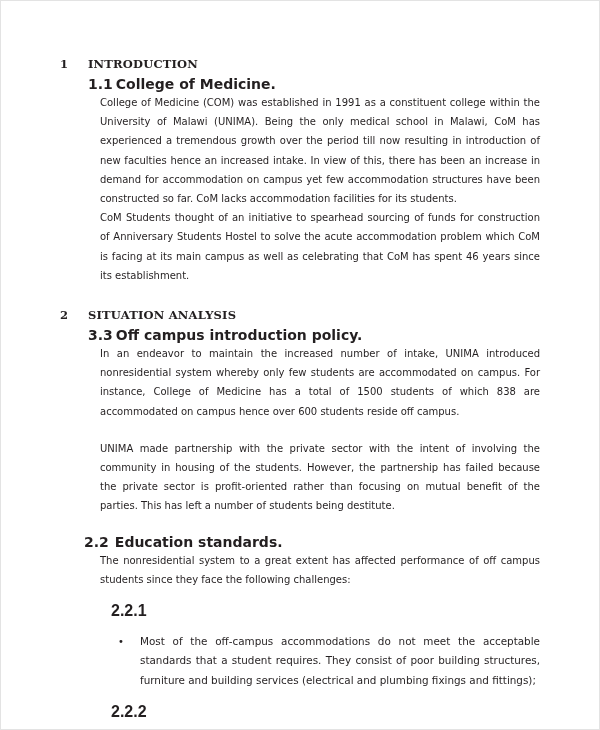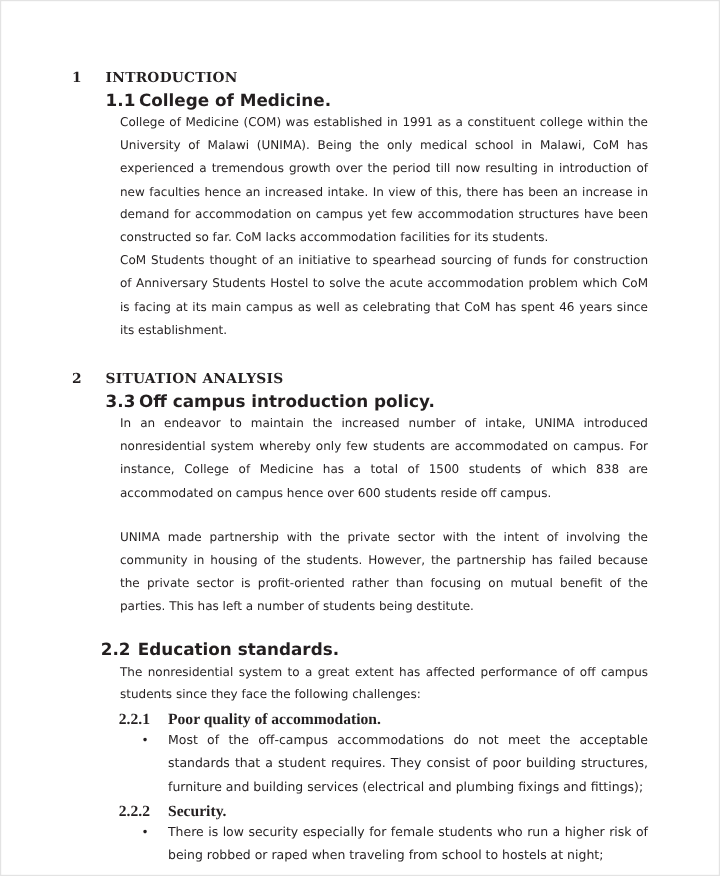--- a/index.html
+++ b/index.html
@@ -64,25 +64,25 @@
     text-align: justify;
     text-justify: inter-word;
     margin: 0;
     padding-left: 40px;
     hyphens: none;
   }
 
   
   .subsub {
     display: flex;
-    font-family: Liberation Serif, serif;
+    font-family: Liberation Sans, sans-serif;
     font-weight: bold;
-    font-size: 13px;
+    font-size: 16px;
     line-height: 19.2px;
-    margin: 0;
+    margin: 12px;
     padding-left: 39px;
   }
   .subsub .num {
     width: 41px;
     flex: 0 0 41px;
   }
   .subsub .txt { flex: 1 1 auto; }
 
   
   .bullet {
@@ -145,30 +145,28 @@
 
     <div class="sp-18"></div>
 
     <div class="sub loose">
       <span>2.2</span><span class="gap"></span><span class="gap"></span><span>Education standards.</span>
     </div>
     <div class="para">The nonresidential system to a great extent has affected performance of off campus students since they face the following challenges:</div>
 
     <div class="subsub">
       <span class="num">2.2.1</span>
-      <span class="txt">Poor quality of accommodation.</span>
     </div>
     <div class="bullet">
       <span class="dot">•</span>
       <span class="btxt">Most of the off-campus accommodations do not meet the acceptable standards that a student requires. They consist of poor building structures, furniture and building services (electrical and plumbing fixings and fittings);</span>
     </div>
 
     <div class="subsub">
       <span class="num">2.2.2</span>
-      <span class="txt">Security.</span>
     </div>
     <div class="bullet">
       <span class="dot">•</span>
       <span class="btxt">There is low security especially for female students who run a higher risk of being robbed or raped when traveling from school to hostels at night;</span>
     </div>
 
   </div>
 </div>
 
 </body></html>

